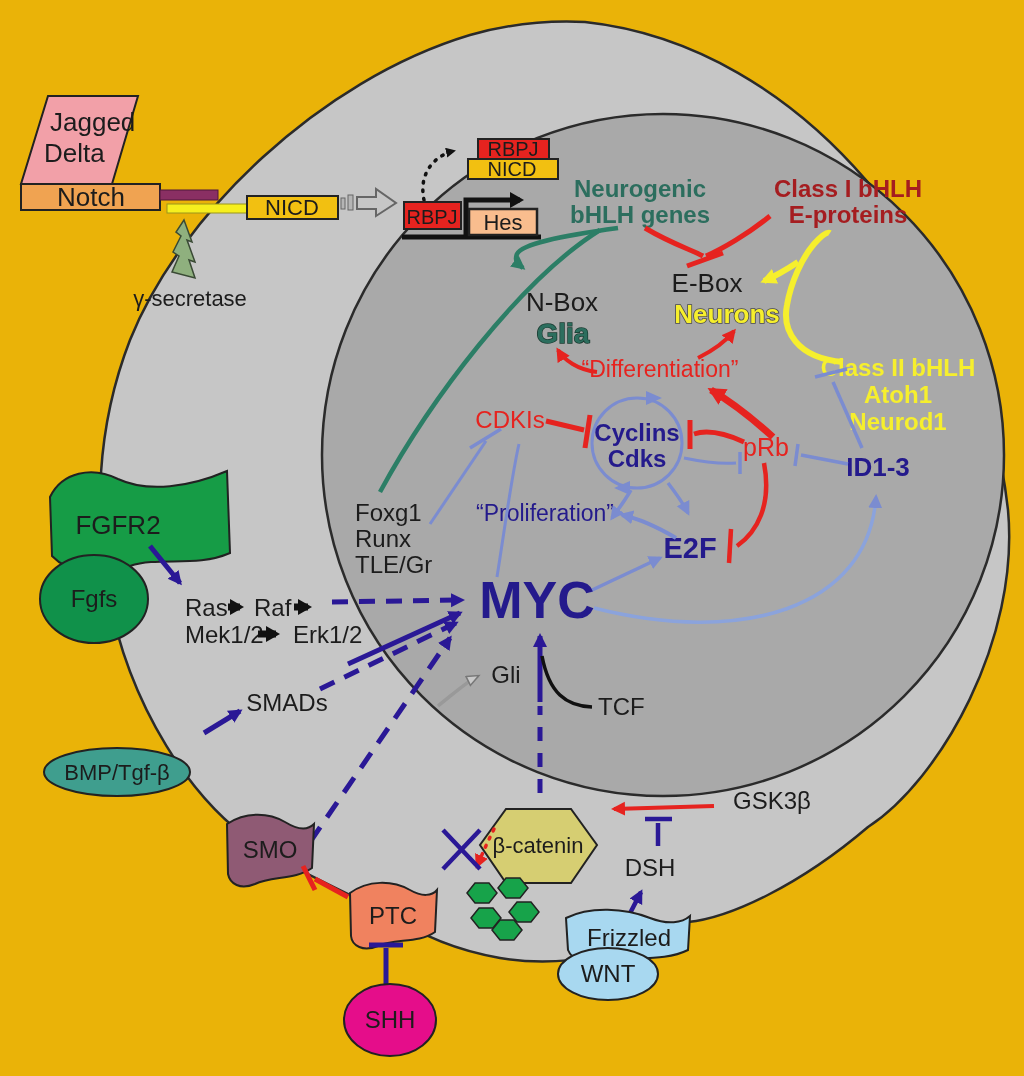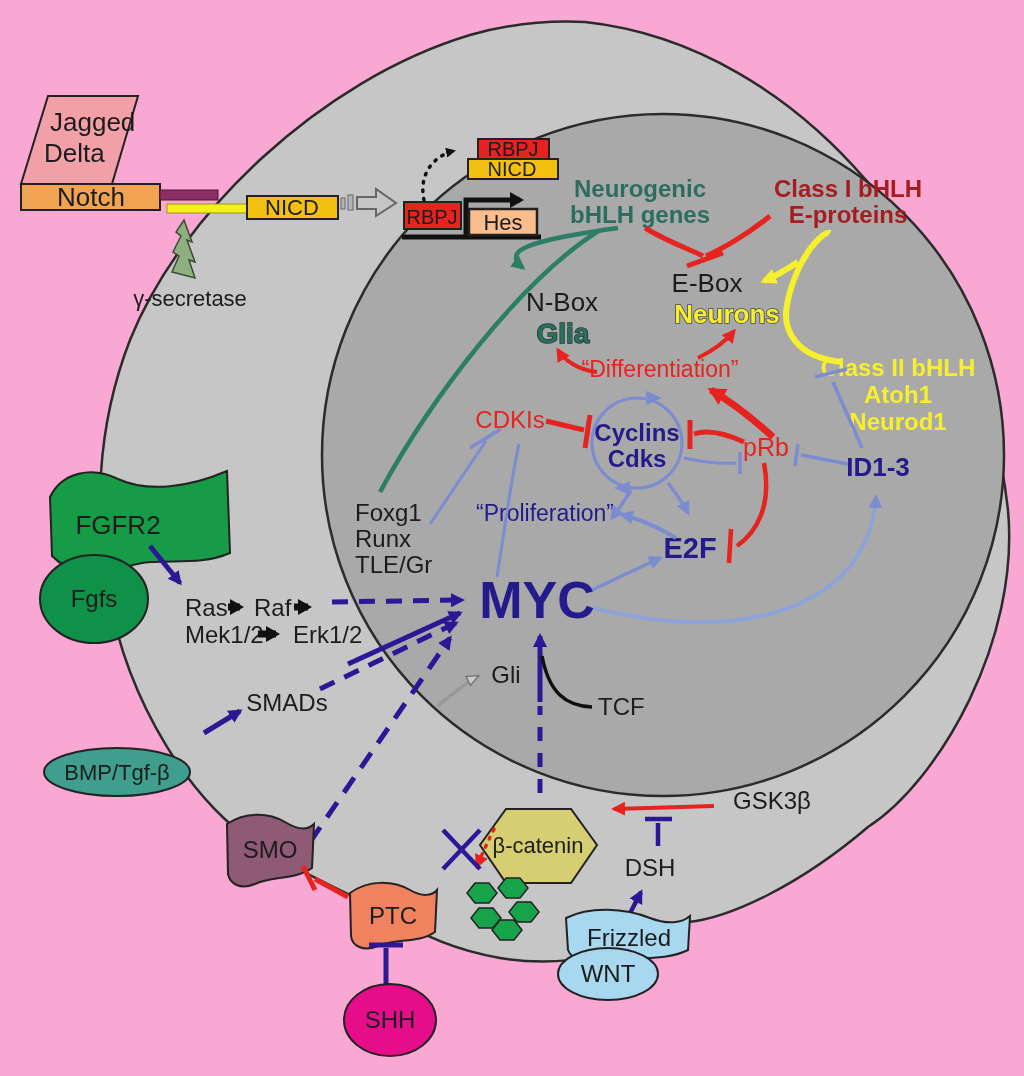--- a/index.html
+++ b/index.html
@@ -1,16 +1,16 @@
 <!DOCTYPE html>
 <html><head>
 <meta charset="utf-8">
 <style>
   html,body{margin:0;padding:0;background:#ffffff;}
-  .stage{position:relative;width:1024px;height:1076px;background:#f9a8d4;overflow:hidden;}
+  .stage{position:relative;width:1024px;height:1076px;background:#eab308;overflow:hidden;}
   svg{display:block;}
   svg text{font-family:"Liberation Sans","DejaVu Sans",sans-serif;}
   .t-black{fill:#1c1c1c;}
   .t-navy{fill:#241a8c;font-weight:bold;}
   .t-red{fill:#e6231f;}
   .t-darkred{fill:#a51d20;font-weight:bold;}
   .t-teal{fill:#2c6e5e;font-weight:bold;}
   .t-yellow{fill:#f6ef2d;font-weight:bold;}
   .outline-dk{paint-order:stroke;stroke:#4a4a4a;stroke-width:1.6px;}
   .outline-teal{paint-order:stroke;stroke:#17382e;stroke-width:1.4px;}

